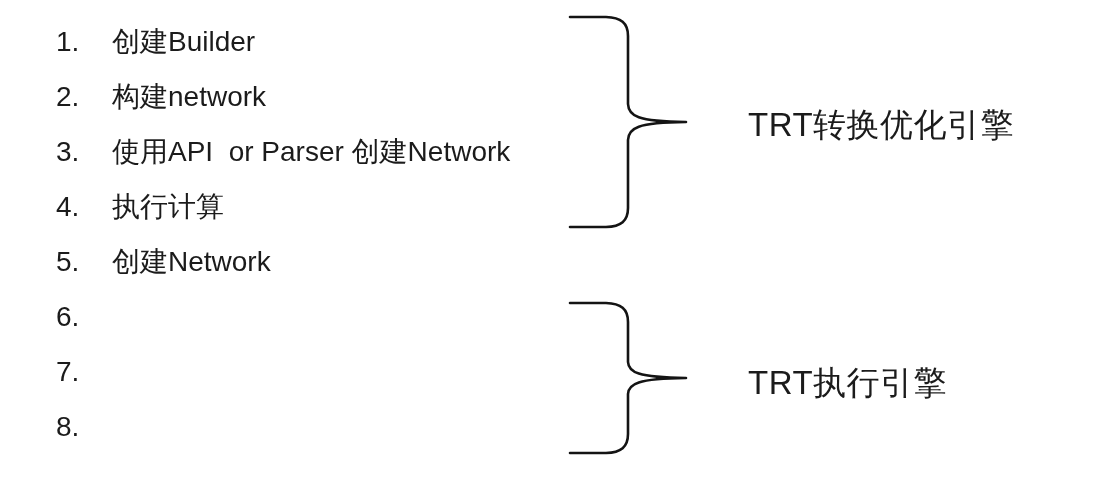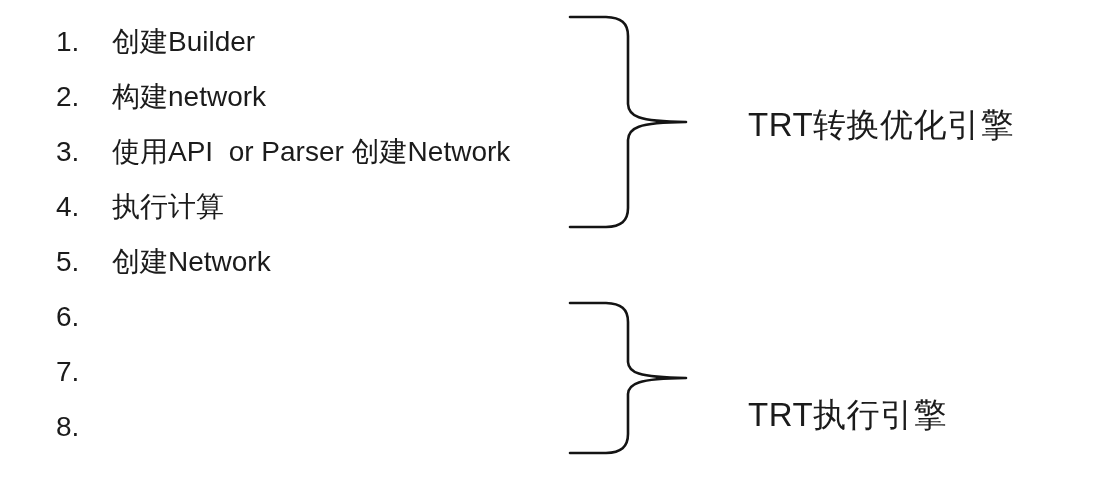--- a/index.html
+++ b/index.html
@@ -53,21 +53,21 @@
   .group-label {
     position: absolute;
     left: 748px;
     height: 42px;
     line-height: 42px;
     font-size: 33px;
     letter-spacing: 0.5px;
     white-space: pre;
   }
   .label-top { top: 104px; }
-  .label-bottom { top: 362px; margin-top: 32px; }
+  .label-bottom { top: 362px; }
 </style>
 </head>
 <body>
 
 <div class="canvas">
 
   <div class="step-row row-0">
     <span class="step-num">1.</span><span class="step-text">创建Builder</span>
   </div>
   <div class="step-row row-1">

